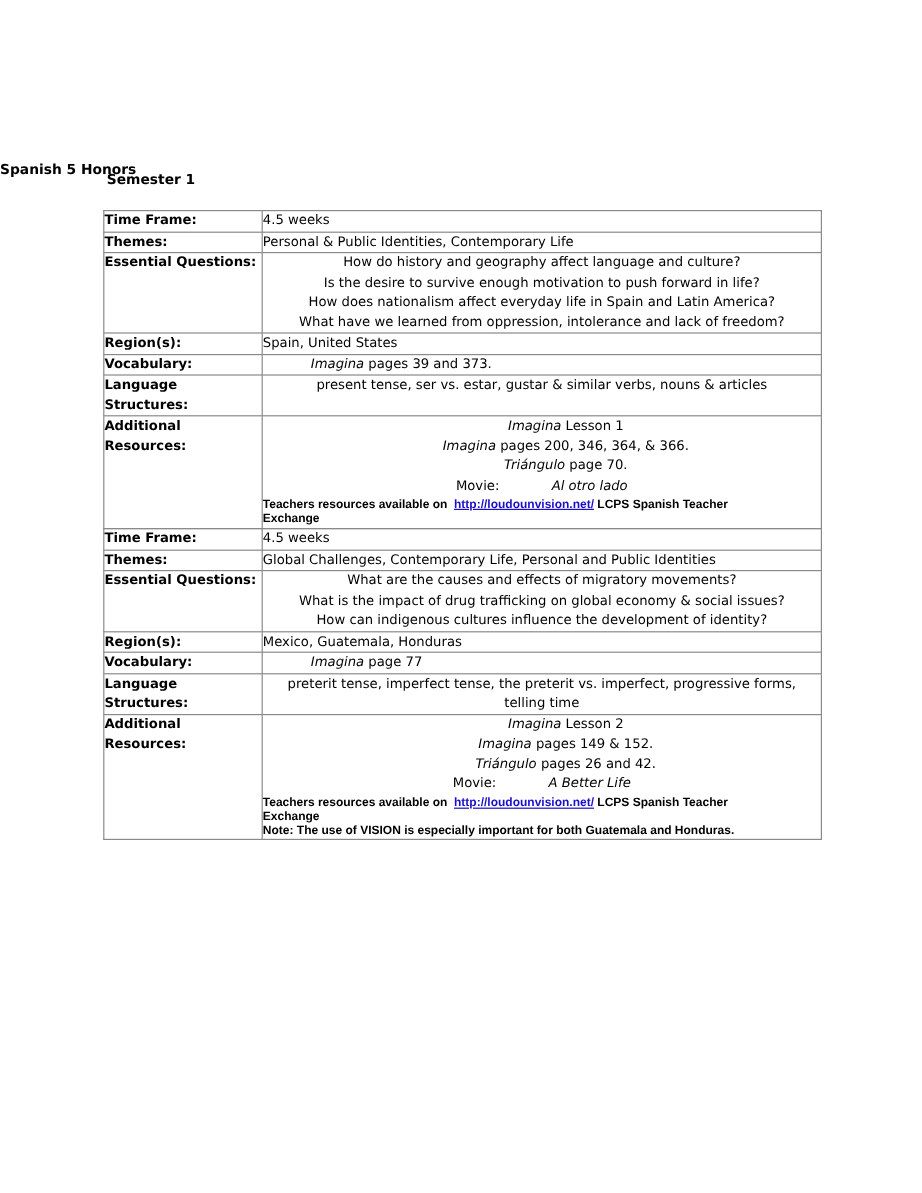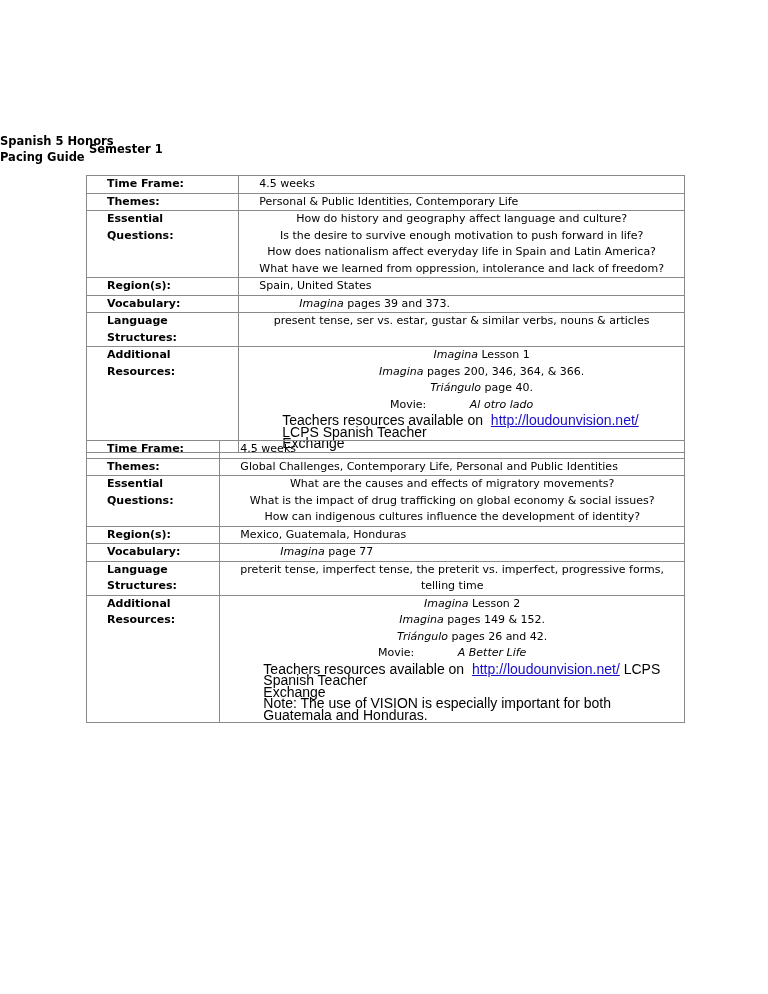--- a/index.html
+++ b/index.html
@@ -1,35 +1,34 @@
 <!DOCTYPE html>
 <html><head>
 <meta charset="utf-8">
 <style>
   html, body { margin: 0; padding: 0; background: #ffffff; }
   body { width: 768px; height: 994px; position: relative; font-family: "Liberation Sans", sans-serif; color: #000; }
   .title-block { position: absolute; top: 133px; left: 0; width: 768px; font-family: "DejaVu Sans", sans-serif; font-weight: bold; font-size: 11.5px; line-height: 16px; }
   .semester { position: absolute; top: 142px; left: 89px; font-family: "DejaVu Sans", sans-serif; font-weight: bold; font-size: 11.5px; }
   table.guide { position: absolute; left: 86px; width: 599px; border-collapse: collapse; font-family: "DejaVu Sans", sans-serif; font-size: 11px; }
-  table.guide td { border: 1.5px solid #8a8a8a; vertical-align: top; padding: 0 20px; line-height: 16.5px; }
+  table.guide td { border: 1.5px solid #8a8a8a; vertical-align: top; padding: 0 0; line-height: 16.5px; }
   td.label { width: 131px; font-weight: bold; }
   td.value { }
   .line { display: block; white-space: nowrap; text-align: center; }
   .it { font-style: italic; margin-left: 40px; }
-  .small-bold { font-family: "Liberation Sans", sans-serif; font-weight: normal; font-size: 14px; line-height: 11.5px; display: block; margin-left: 23px; }
+  .small-bold { font-family: "Liberation Sans", sans-serif; font-weight: bold; font-size: 10px; line-height: 11.5px; display: block; }
   a.link { color: #1a0dcc; text-decoration: underline; }
   #t1 { top: 175px; }
   #t2 { top: 440px; }
 </style>
 </head>
 <body>
 
 <div class="title-block">
   <div>Spanish 5 Honors</div>
-  <div>Pacing Guide</div>
 </div>
 <div class="semester">Semester 1</div>
 
 <table class="guide" id="t1">
   <tbody>
       <tr>
     <td class="label">Time Frame:</td>
     <td class="value">4.5 weeks</td>
   </tr>
   <tr>
@@ -57,21 +56,21 @@
     <td class="label">Language Structures:</td>
     <td class="value">
       <span class="line">present tense, ser vs. estar, gustar &amp; similar verbs, nouns &amp; articles</span>
     </td>
   </tr>
   <tr>
     <td class="label">Additional Resources:</td>
     <td class="value">
       <span class="line"><span class="it">Imagina</span><span> Lesson 1</span></span>
       <span class="line"><span class="it">Imagina</span><span> pages 200, 346, 364, &amp; 366.</span></span>
-      <span class="line"><span class="it">Triángulo</span><span> page 40.</span></span>
+      <span class="line"><span class="it">Triángulo</span><span> page 70.</span></span>
       <span class="line"><span>Movie: </span><span class="it">Al otro lado</span></span>
       <span class="small-bold" style="margin-top:2px;"><span style="white-space:pre;">Teachers resources available on  </span><a class="link" href="#">http://loudounvision.net/</a><span> LCPS Spanish Teacher</span></span>
       <span class="small-bold" style="margin-bottom:2px;">Exchange</span>
     </td>
   </tr>
 </tbody>
   </table>
 
 <table class="guide" id="t2">
   <tbody>

